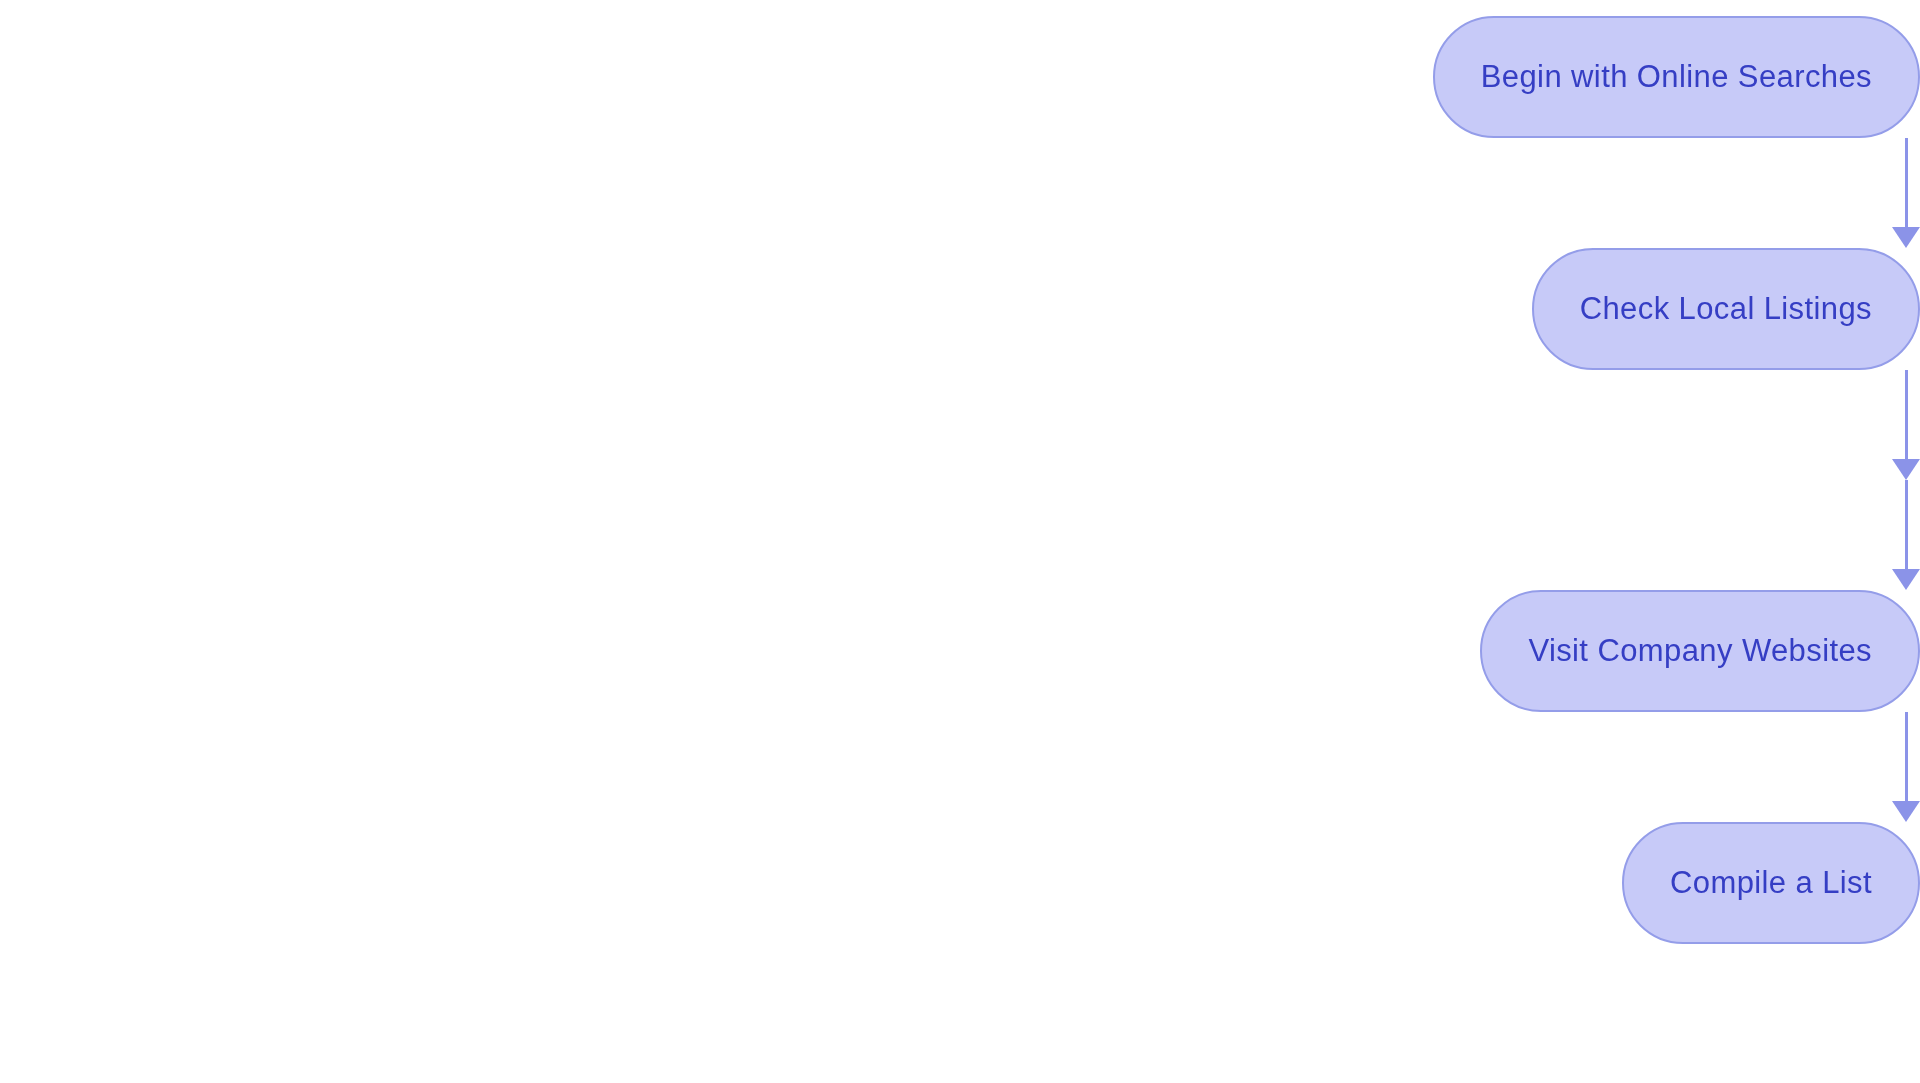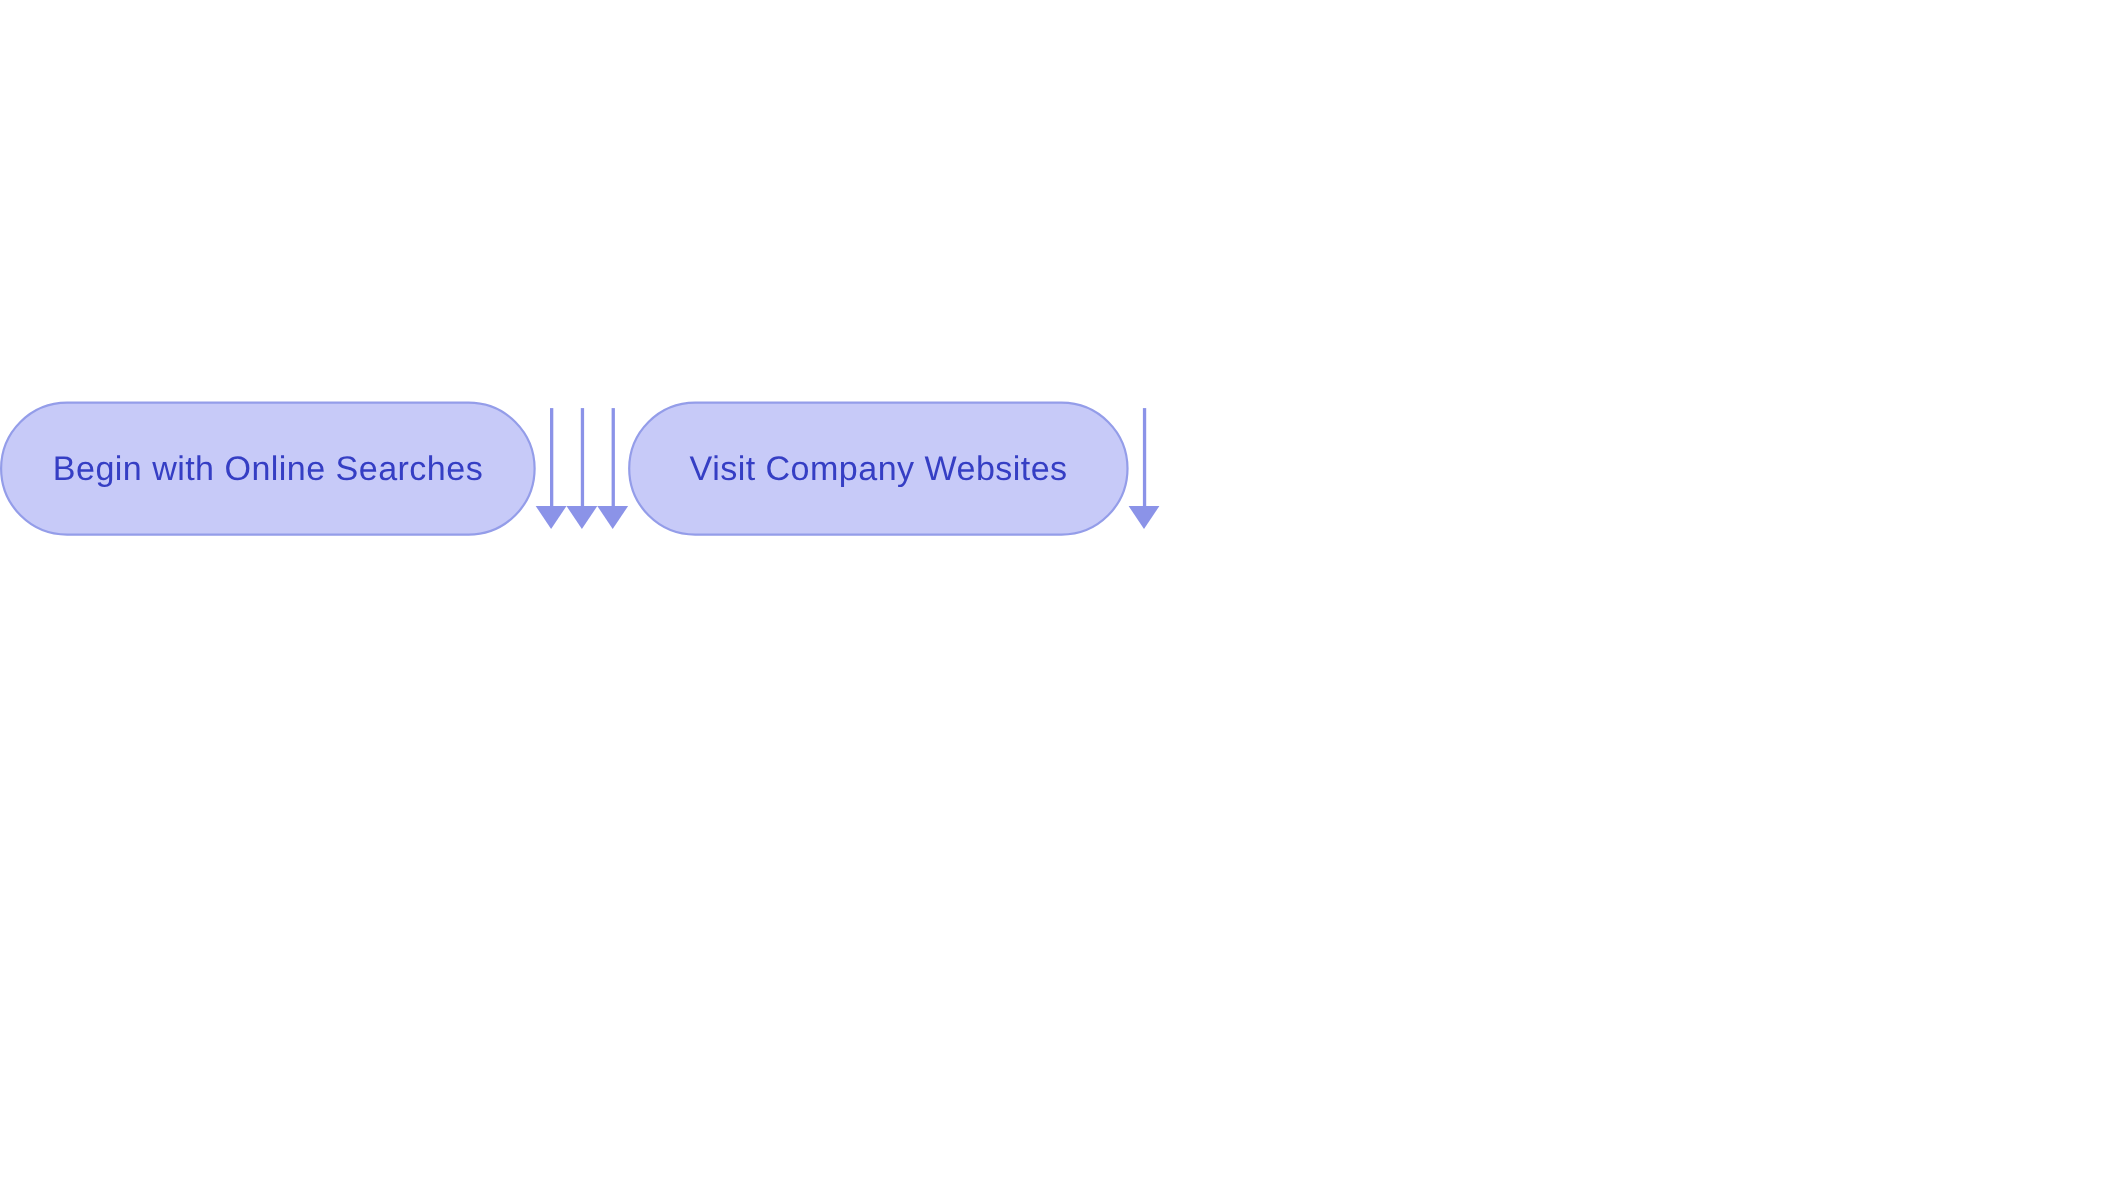--- a/index.html
+++ b/index.html
@@ -14,22 +14,22 @@
     width: 1920px;
     height: 1083px;
     background: var(--background);
     overflow: hidden;
     font-family: "Liberation Sans", "DejaVu Sans", sans-serif;
   }
   .canvas {
     width: 1920px;
     height: 835px;
     display: flex;
-    flex-direction: row;
-    align-items: center;
+    flex-direction: column;
+    align-items: flex-end;
     padding-top: 16px;
   }
   .node {
     height: 122px;
     border-radius: 61px;
     background: var(--node_fill);
     border: 2px solid var(--node_border);
     display: flex;
     align-items: center;
     justify-content: center;
@@ -78,20 +78,23 @@
 
   <div class="node">
     <span class="node-label">Begin with Online Searches</span>
   </div>
 
   <div class="arrow">
     <div class="arrow-stem"></div>
     <div class="arrow-head"></div>
   </div>
 
+  <div class="node">
+    <span class="node-label">Check Local Listings</span>
+  </div>
 
   <div class="arrow">
     <div class="arrow-stem"></div>
     <div class="arrow-head"></div>
   </div>
 
 
   <div class="arrow">
     <div class="arrow-stem"></div>
     <div class="arrow-head"></div>
@@ -99,14 +102,17 @@
 
   <div class="node">
     <span class="node-label">Visit Company Websites</span>
   </div>
 
   <div class="arrow">
     <div class="arrow-stem"></div>
     <div class="arrow-head"></div>
   </div>
 
+  <div class="node">
+    <span class="node-label">Compile a List</span>
+  </div>
 
 </div>
 
 </body></html>

